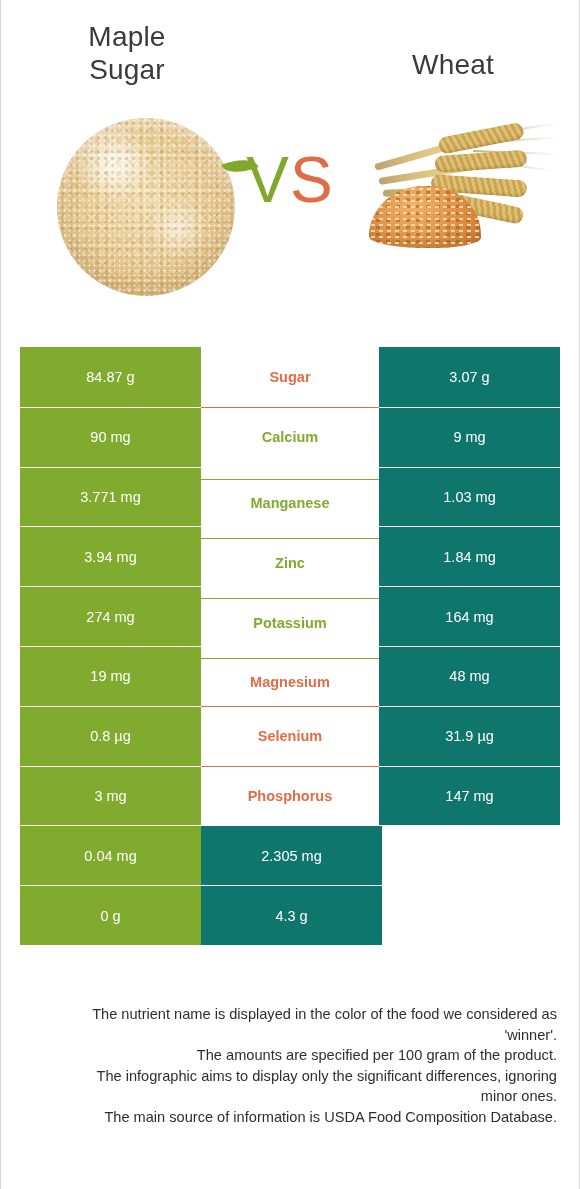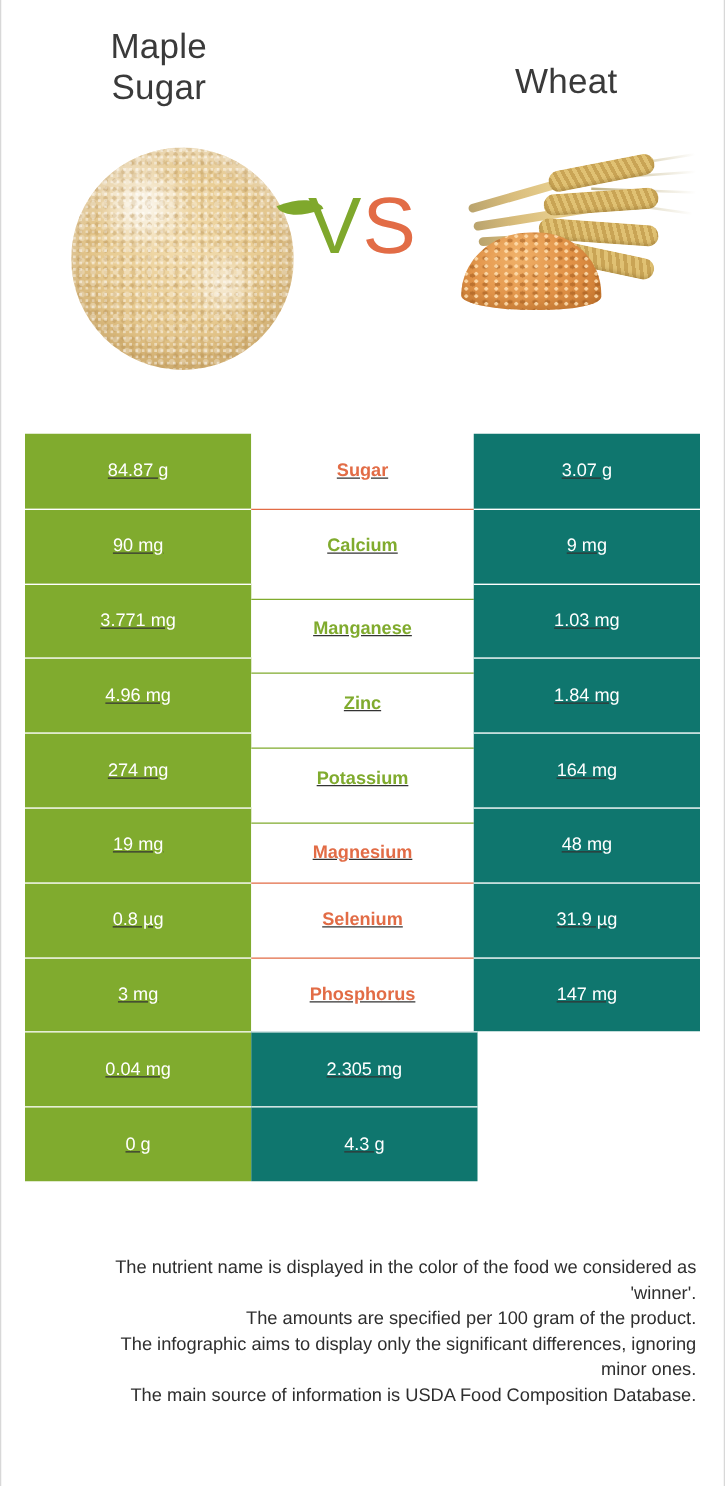--- a/index.html
+++ b/index.html
@@ -159,21 +159,20 @@
   
   .table {
     position: absolute;
     left: 19px;
     top: 347px;
     width: 540px;
   }
   .row {
     display: flex;
     height: 59.8px;
-    text-decoration: underline;
   }
   .cell {
     display: flex;
     align-items: center;
     justify-content: center;
     font-size: 14.5px;
     box-sizing: border-box;
   }
   .cell.left,
   .cell.right {
@@ -256,21 +255,21 @@
       <div class="cell left">90 mg</div>
       <div class="cell mid win-green bd-orange">Calcium</div>
       <div class="cell right">9 mg</div>
     </div>
     <div class="row">
       <div class="cell left">3.771 mg</div>
       <div class="cell mid win-green bd-green">Manganese</div>
       <div class="cell right">1.03 mg</div>
     </div>
     <div class="row">
-      <div class="cell left">4.96 mg</div>
+      <div class="cell left">3.94 mg</div>
       <div class="cell mid win-green bd-green">Zinc</div>
       <div class="cell right">1.84 mg</div>
     </div>
     <div class="row">
       <div class="cell left">274 mg</div>
       <div class="cell mid win-green bd-green">Potassium</div>
       <div class="cell right">164 mg</div>
     </div>
     <div class="row">
       <div class="cell left">19 mg</div>

